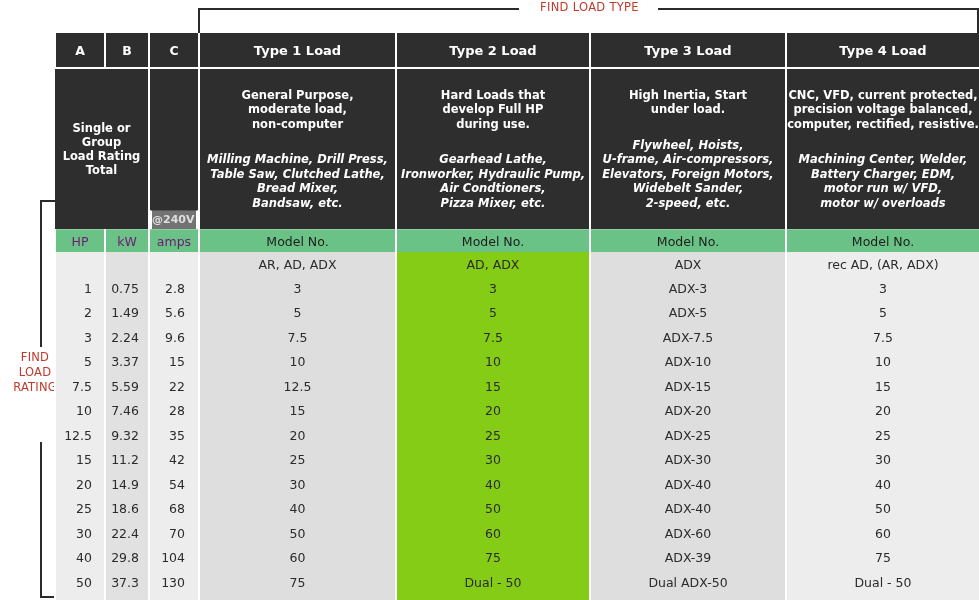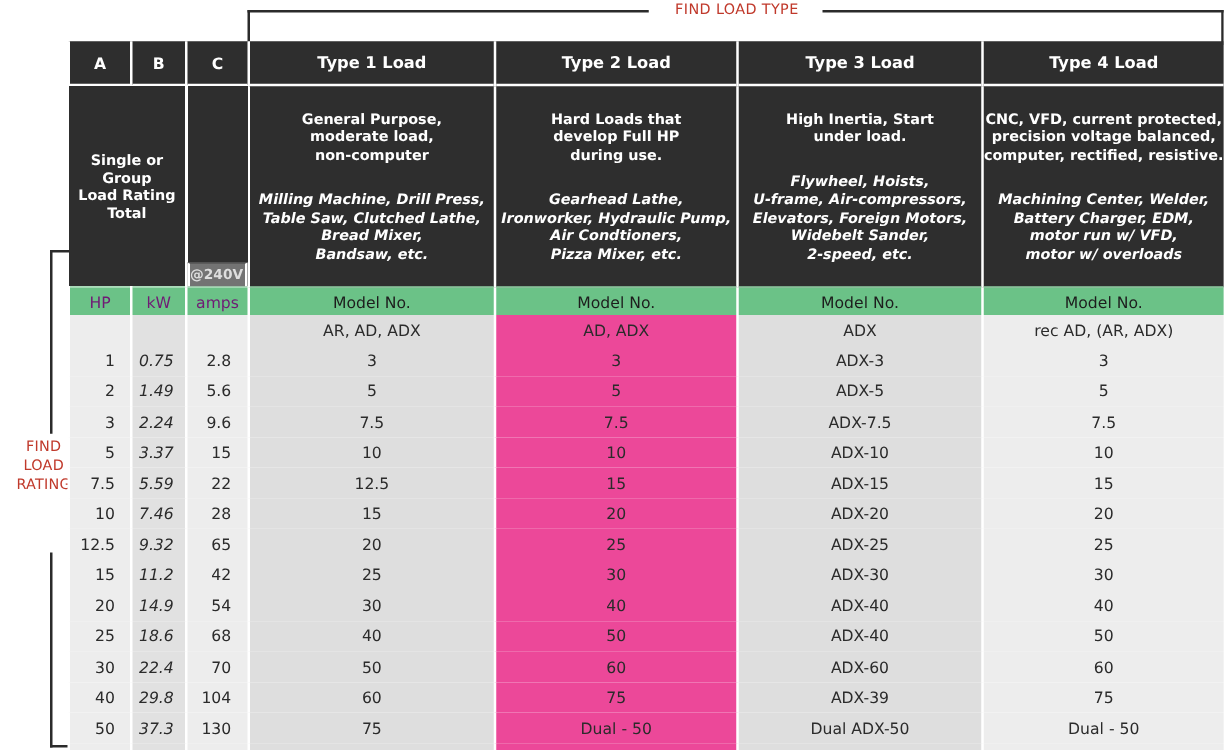--- a/index.html
+++ b/index.html
@@ -261,26 +261,26 @@
     font-size: 12.5px;
     color: #2b2b2b;
     text-align: center;
     height: 24.5px;
     border-right: 2px solid #ffffff;
     border-left: 2px solid #ffffff;
   }
   .sh-light { background: #ededed; }
   .sh-dark  { background: #e1e1e1; }
   .sh-t1    { background: #dedede; }
-  .sh-t2    { background: #ec4899; }
+  .sh-t2    { background: #84cc16; }
   .sh-t3    { background: #dedede; }
   .sh-t4    { background: #ededed; }
 
   .bd.a-col { text-align: right; padding-right: 12px; }
-  .bd.b-col { text-align: right; padding-right: 9px; font-style: italic; }
+  .bd.b-col { text-align: right; padding-right: 9px; }
   .bd.c-col { text-align: right; padding-right: 13px; }
 
   .series-row .bd { height: 24px; }
 </style>
 </head>
 <body>
 
 <div id="root">
 
   <div class="top-bracket">
@@ -424,21 +424,21 @@
           <td class="bd sh-dark b-col">7.46</td>
           <td class="bd sh-light c-col">28</td>
           <td class="bd sh-t1">15</td>
           <td class="bd sh-t2">20</td>
           <td class="bd sh-t3">ADX-20</td>
           <td class="bd sh-t4">20</td>
         </tr>
         <tr>
           <td class="bd sh-light a-col">12.5</td>
           <td class="bd sh-dark b-col">9.32</td>
-          <td class="bd sh-light c-col">65</td>
+          <td class="bd sh-light c-col">35</td>
           <td class="bd sh-t1">20</td>
           <td class="bd sh-t2">25</td>
           <td class="bd sh-t3">ADX-25</td>
           <td class="bd sh-t4">25</td>
         </tr>
         <tr>
           <td class="bd sh-light a-col">15</td>
           <td class="bd sh-dark b-col">11.2</td>
           <td class="bd sh-light c-col">42</td>
           <td class="bd sh-t1">25</td>

